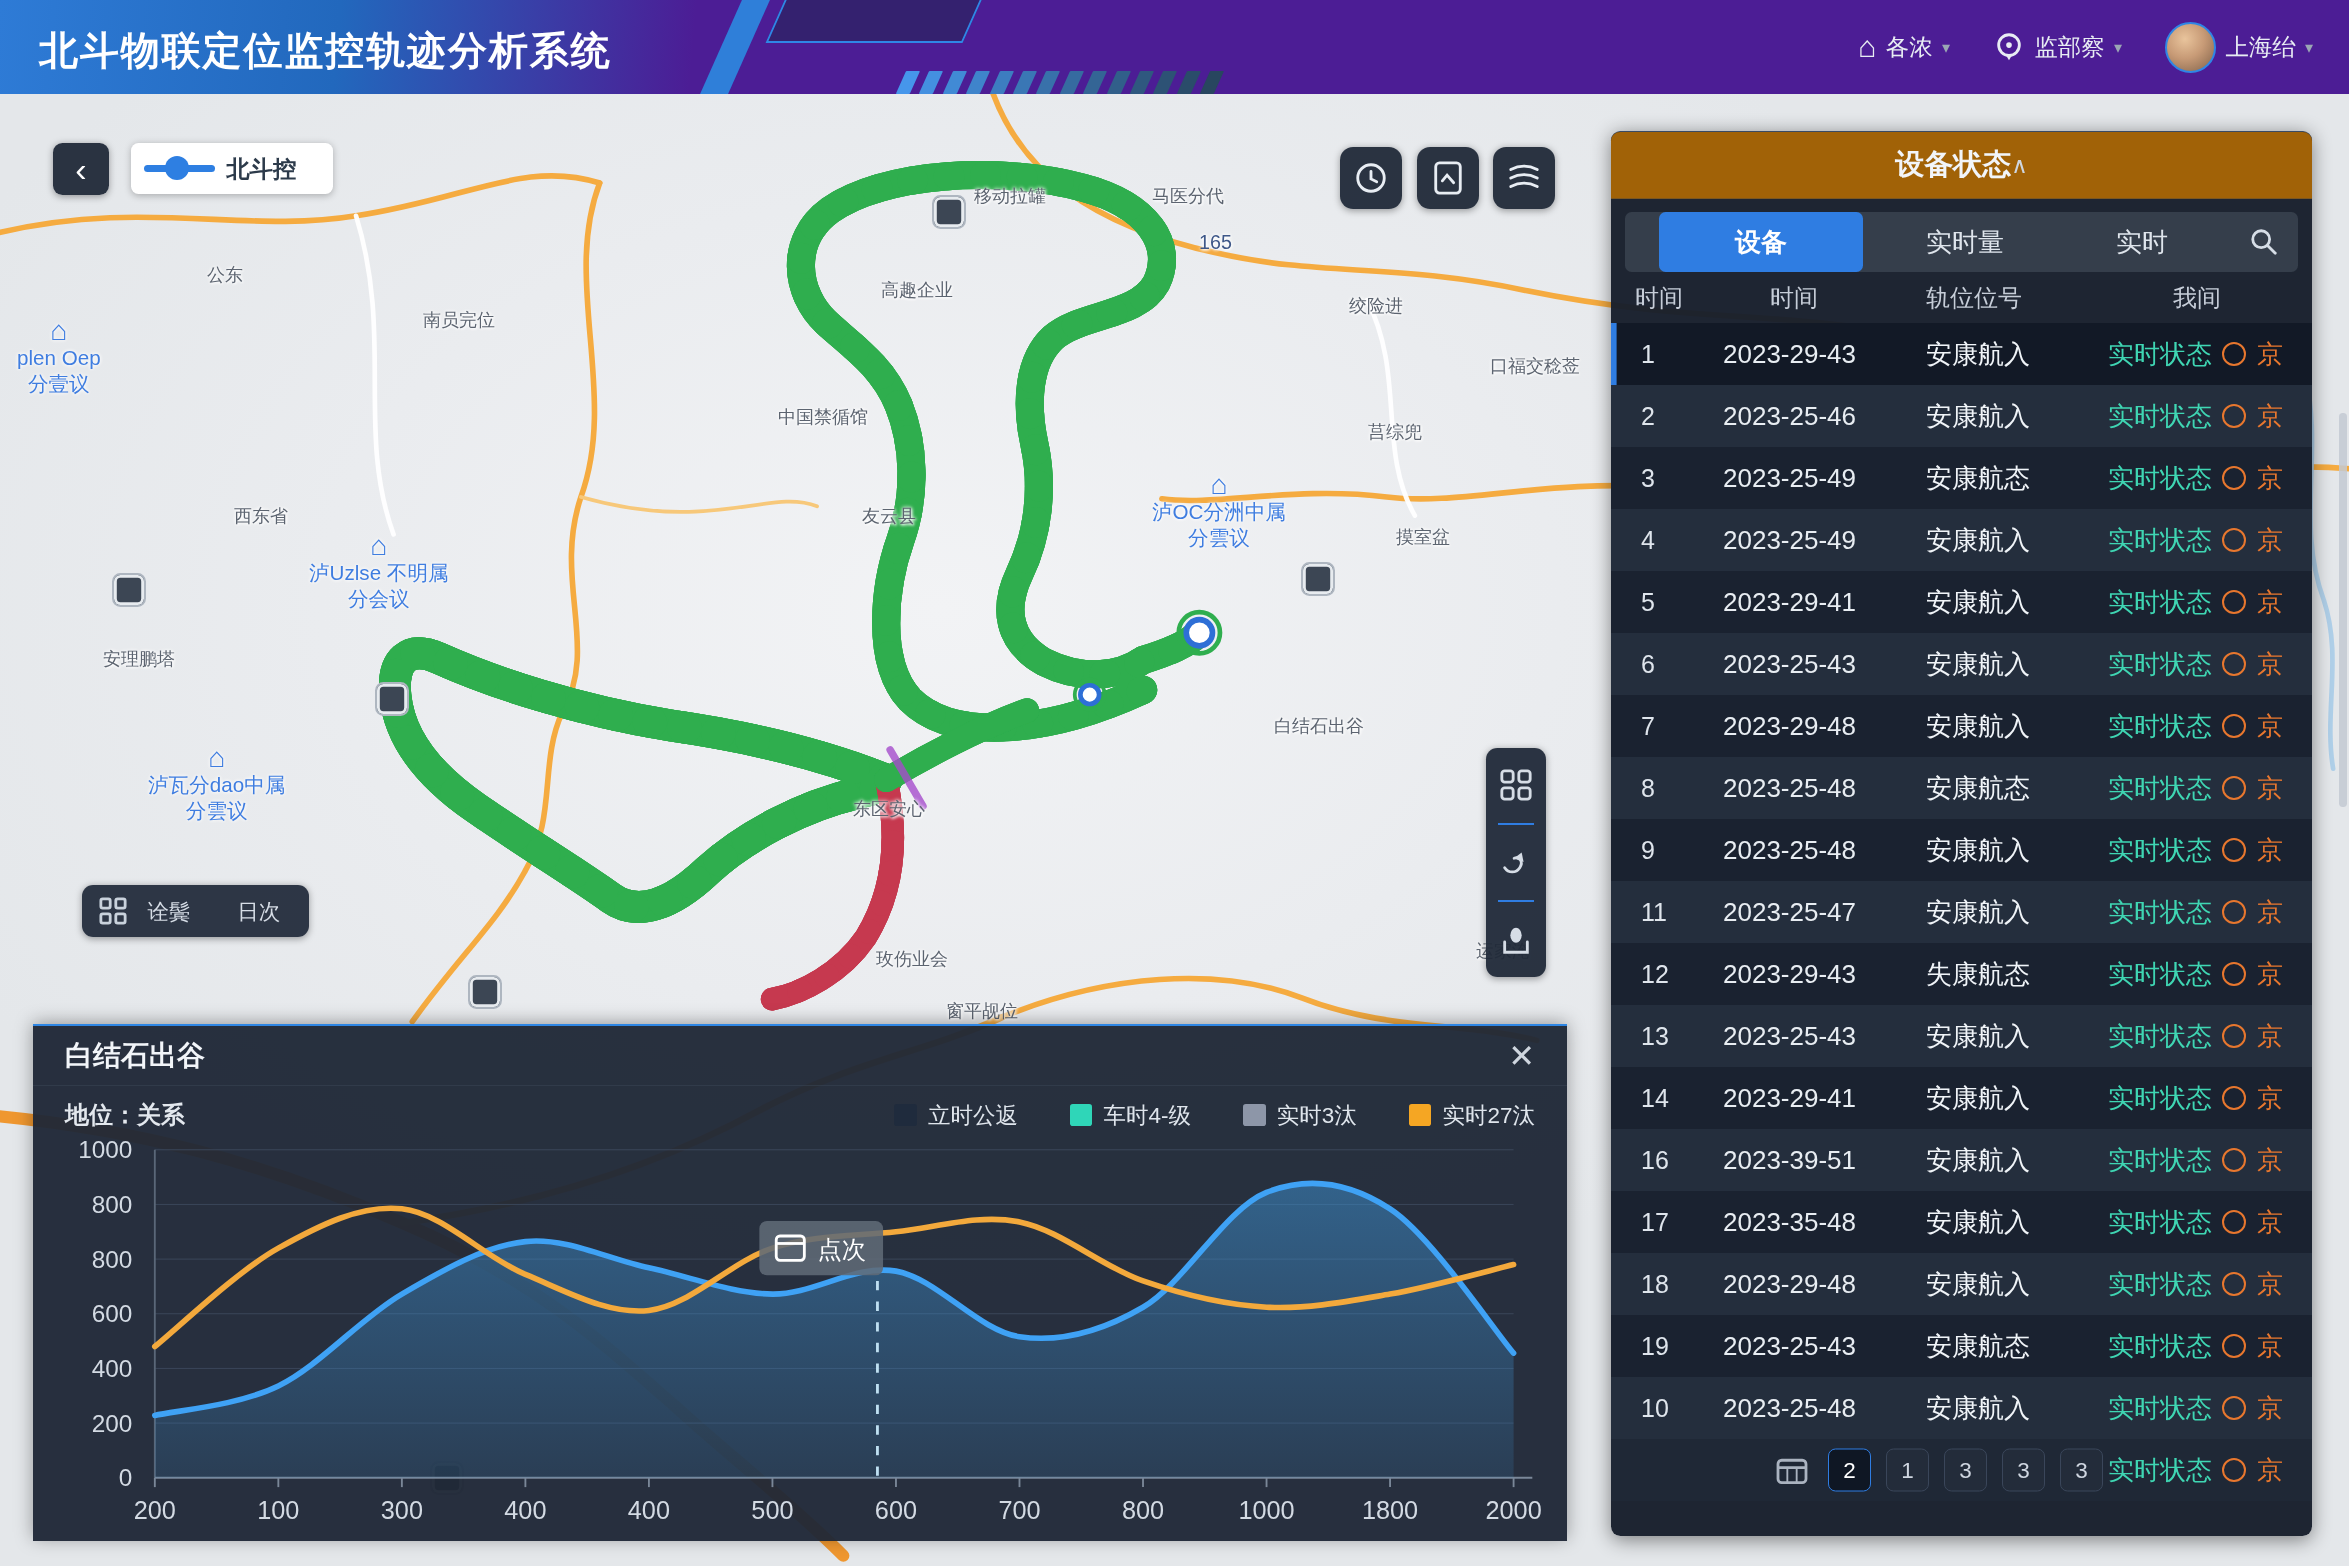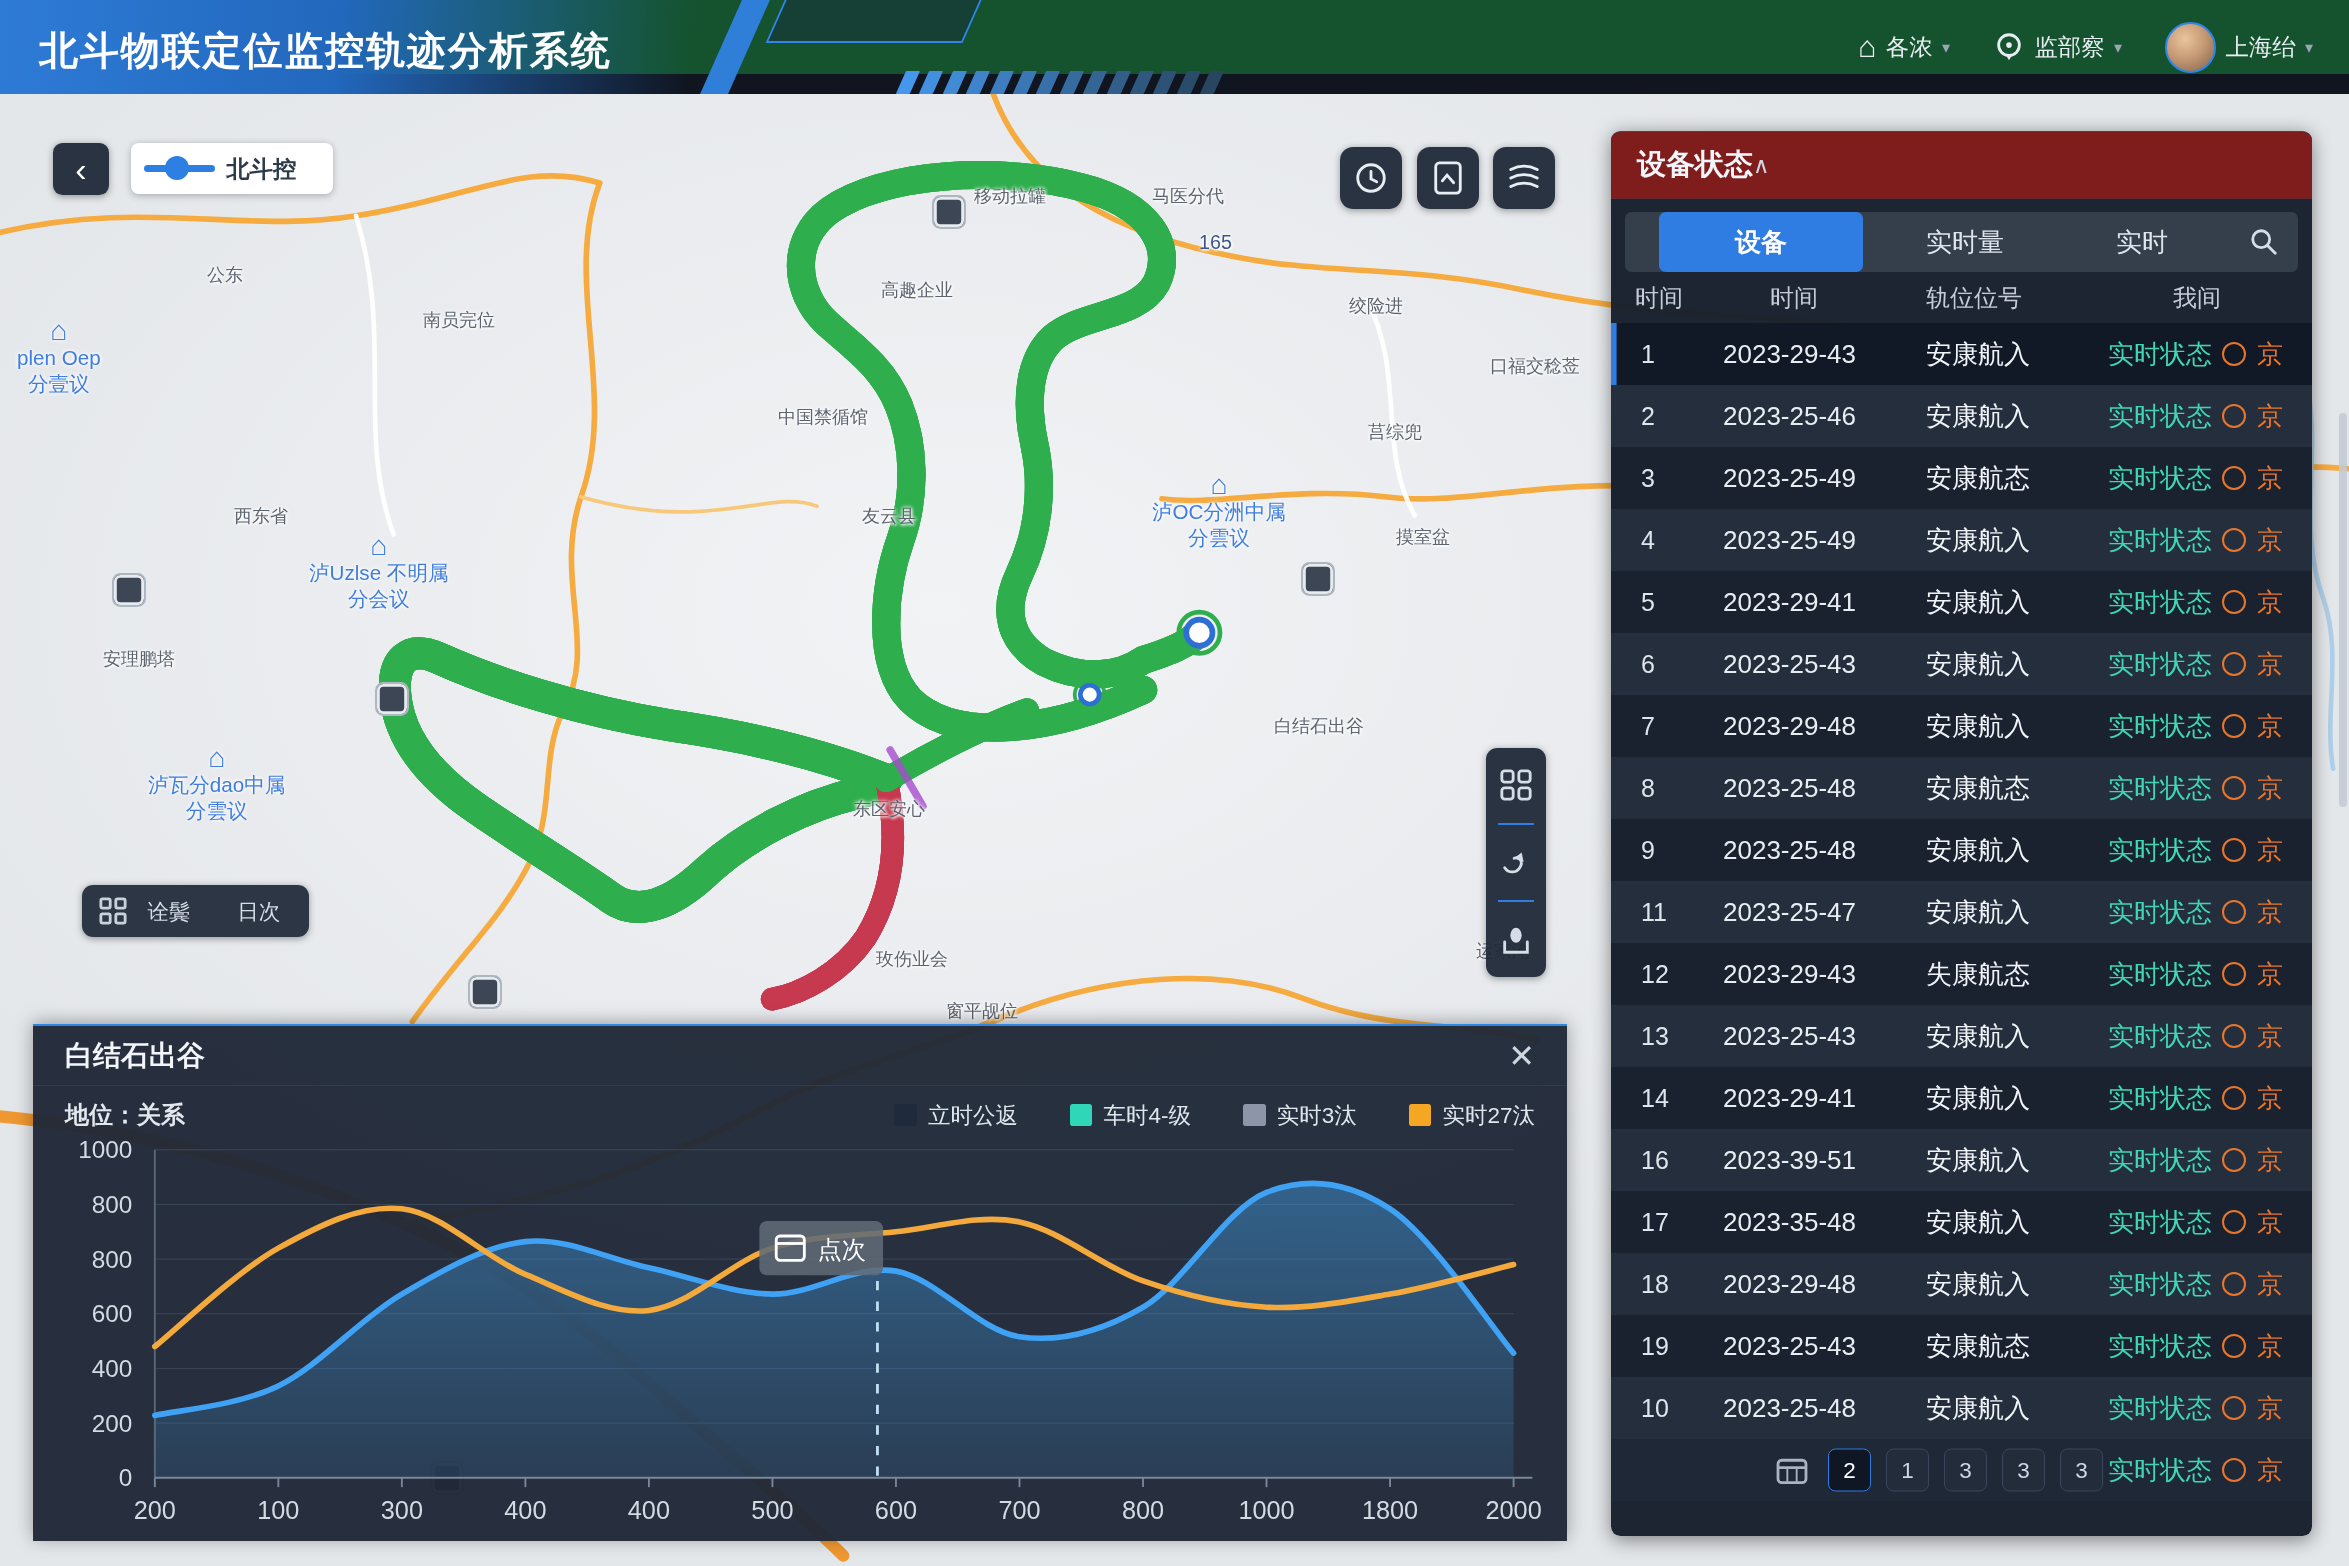--- a/index.html
+++ b/index.html
@@ -32,21 +32,21 @@
     background:rgba(32,41,56,.95); border-radius:11.2px; display:flex; flex-direction:column;
     align-items:center; justify-content:space-around; padding:9.4px 0; box-shadow:0 1.9px 7.5px rgba(0,0,0,.35);}
   .vtool .vt-div { width:36px; height:1.9px; background:#2f7de2; }
   #bl-controls { position:absolute; left:82px; top:791px; width:227px; height:52px;
     background:rgba(35,44,60,.95); border-radius:11px; display:flex; align-items:center;
     gap:20.6px; padding:0 17px; color:#d6dde6; font-size:21.5px; box-shadow:0 1.9px 7.5px rgba(0,0,0,.35);}
   #map-scroll-thumb { position:absolute; left:2339px; top:319px; width:7.5px; height:394px;
     background:#c3c9d2; border-radius:3.7px; opacity:.85; }
 
   
-  #header { position:absolute; left:0; top:0; width:2350px; height:74px; background:#14532d; z-index:30; }
+  #header { position:absolute; left:0; top:0; width:2350px; height:94px; background:#4c1d95; z-index:30; }
   #header .title-grad { position:absolute; left:0; top:0; width:750px; height:94px;
     background:linear-gradient(95deg,#2e7bd6 0%,#2268bd 45%,rgba(34,43,57,0) 92%); }
   #header .deco-strip { position:absolute; left:721px; top:0; width:28px; height:94px;
     background:#2f7fd9; transform:skewX(-24deg); }
   #header .deco-outline { position:absolute; left:778px; top:-13px; width:197px; height:56px;
     border:2.8px solid #2f86e6; transform:skewX(-24deg); background:rgba(25,40,65,.45); }
   #page-title { position:absolute; left:39px; top:24px; font-size:39px; font-weight:bold;
     color:#fff; letter-spacing:1.9px; z-index:2; }
   #hatches { position:absolute; left:901px; top:71px; display:flex; gap:9.4px; }
   #hatches i { width:14px; height:22.5px; transform:skewX(-24deg); border-radius:0.9px; }
@@ -55,22 +55,22 @@
   .hmenu { display:flex; align-items:center; gap:9.4px; cursor:pointer; }
   .caret { color:#9aa6b4; font-size:16px; }
   .home-glyph { font-size:30px; line-height:1; }
   #avatar { width:51px; height:51px; border-radius:50%; border:2.8px solid #2f86e6;
     background:radial-gradient(circle at 38% 32%, #e9c49c 0%, #c79a76 45%, #7e6048 100%); }
 
   
   #dev-panel { position:absolute; left:1611px; top:131px; width:701px; height:1405px;
     background:rgba(23,30,43,.97); border-radius:9.4px; overflow:hidden; z-index:20;
     box-shadow:0 3.7px 19px rgba(0,0,0,.45); border-top:1.9px solid #3a4a63; }
-  #dev-title-bar { height:67px; background:#7f1d1d; display:flex; align-items:center;
-    justify-content:flex-start; padding:0 26px; border-bottom:0.9px solid #36415356; }
+  #dev-title-bar { height:67px; background:#a16207; display:flex; align-items:center;
+    justify-content:center; padding:0 26px; border-bottom:0.9px solid #36415356; }
   #dev-title { color:#f2f5f9; font-size:29px; font-weight:bold; }
   .chev-up { color:#cfd6df; font-size:22.5px; }
   #dev-tabs { position:relative; margin:13px 14px 0 14px; height:60px; background:#353e4b;
     border-radius:6.6px; display:flex; align-items:center; }
   .dtab { height:60px; display:flex; align-items:center; justify-content:center;
     color:#dfe5ec; font-size:26px; border-radius:6.6px; cursor:pointer; }
   .dtab.active { background:#2f7de2; color:#fff; font-weight:bold; }
   #dev-search { position:absolute; right:19px; top:15px; }
   #dev-cols { display:flex; height:51px; align-items:center; color:#c6cdd8; font-size:24px; }
   .dcol { position:absolute; }

